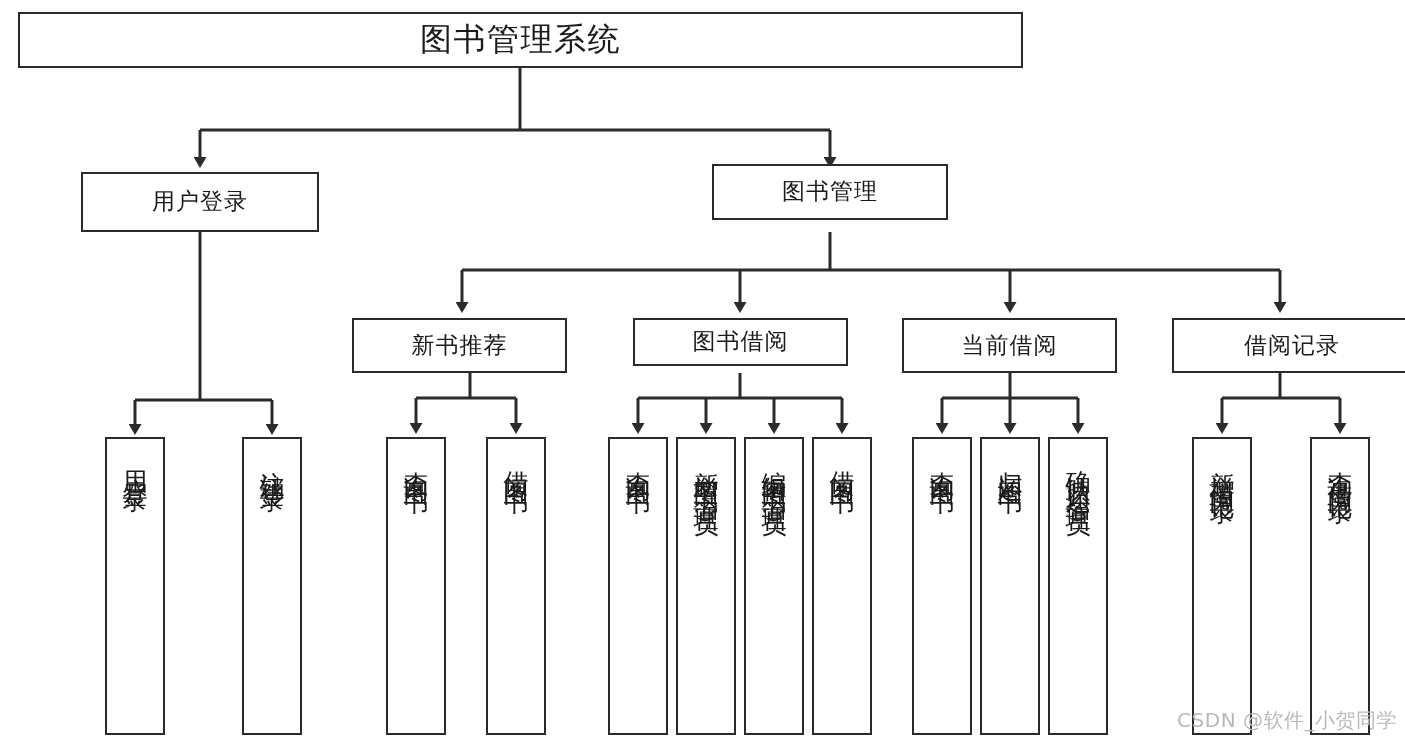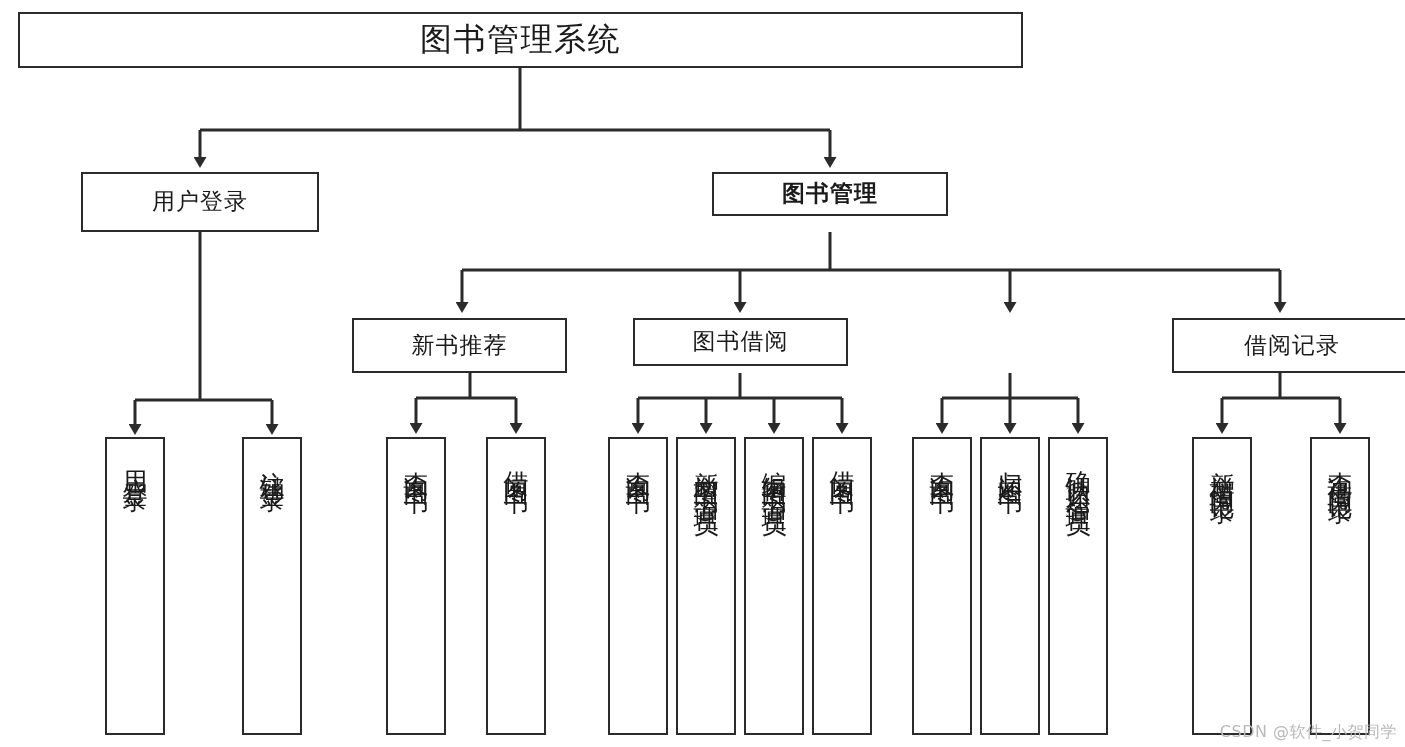--- a/index.html
+++ b/index.html
@@ -59,22 +59,22 @@
     writing-mode: vertical-rl;
     text-orientation: upright;
     font-size: 25px;
     letter-spacing: 6px;
     line-height: 1;
     white-space: pre;
   }
   .watermark {
     position: absolute;
     right: 8px;
-    bottom: 4px;
-    font-size: 16px;
+    bottom: 13px;
+    font-size: 20px;
     color: #b9b9b9;
     letter-spacing: 0.5px;
     white-space: nowrap;
     font-family: "DejaVu Sans", "Liberation Sans", sans-serif;
     margin-left: 25px;
   }
 </style>
 </head>
 <body>
 
@@ -130,30 +130,33 @@
     </g>
   </svg>
 
   <div class="node root" style="left:18px; top:12px; width:1005px; height:56px;">
     <span class="lbl">图书管理系统</span>
   </div>
 
   <div class="node h" style="left:81px; top:172px; width:238px; height:60px;">
     <span class="lbl">用户登录</span>
   </div>
-  <div class="node h" style="left:712px; top:172px; width:236px; height:44px;font-weight:bold;">
+  <div class="node h" style="left:712px; top:164px; width:236px; height:56px;">
     <span class="lbl">图书管理</span>
   </div>
 
   <div class="node h" style="left:352px; top:318px; width:215px; height:55px;">
     <span class="lbl">新书推荐</span>
   </div>
   <div class="node h" style="left:633px; top:318px; width:215px; height:48px;">
     <span class="lbl">图书借阅</span>
   </div>
+  <div class="node h" style="left:902px; top:318px; width:215px; height:55px;">
+    <span class="lbl">当前借阅</span>
+  </div>
   <div class="node h" style="left:1172px; top:318px; width:240px; height:55px;">
     <span class="lbl">借阅记录</span>
   </div>
 
   <div class="node v" style="left:105px; top:437px; width:60px; height:298px;">
     <span class="lbl">用户登录</span>
   </div>
   <div class="node v" style="left:242px; top:437px; width:60px; height:298px;">
     <span class="lbl">注销登录</span>
   </div>

